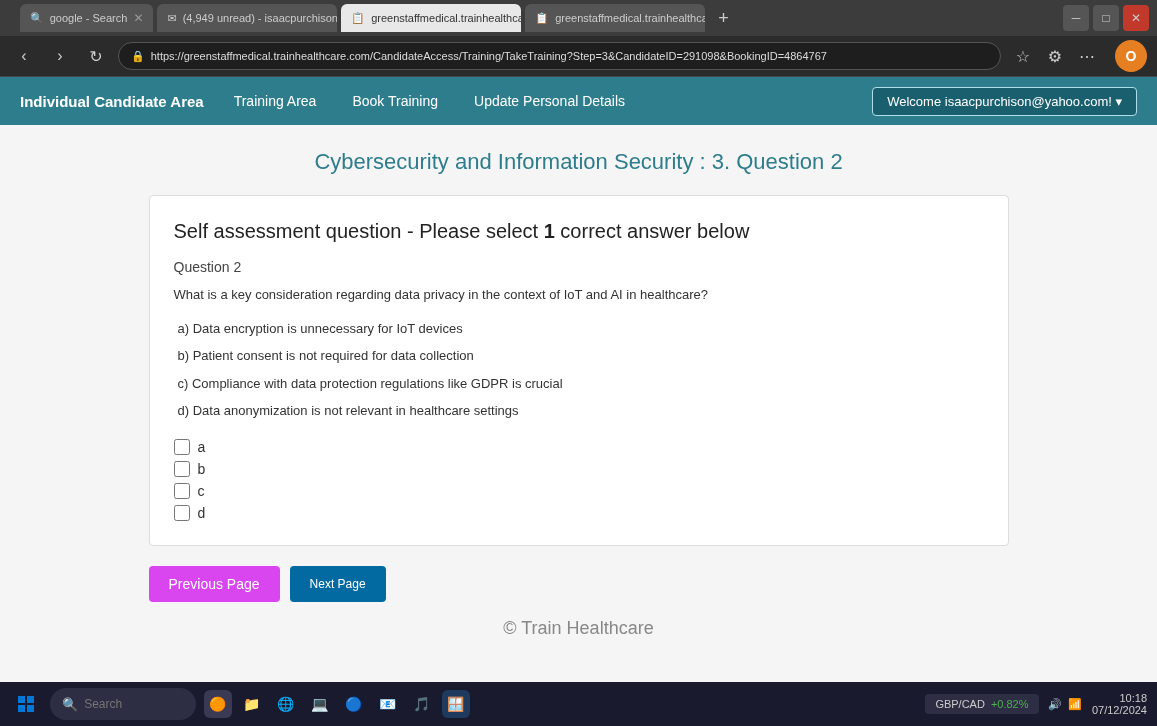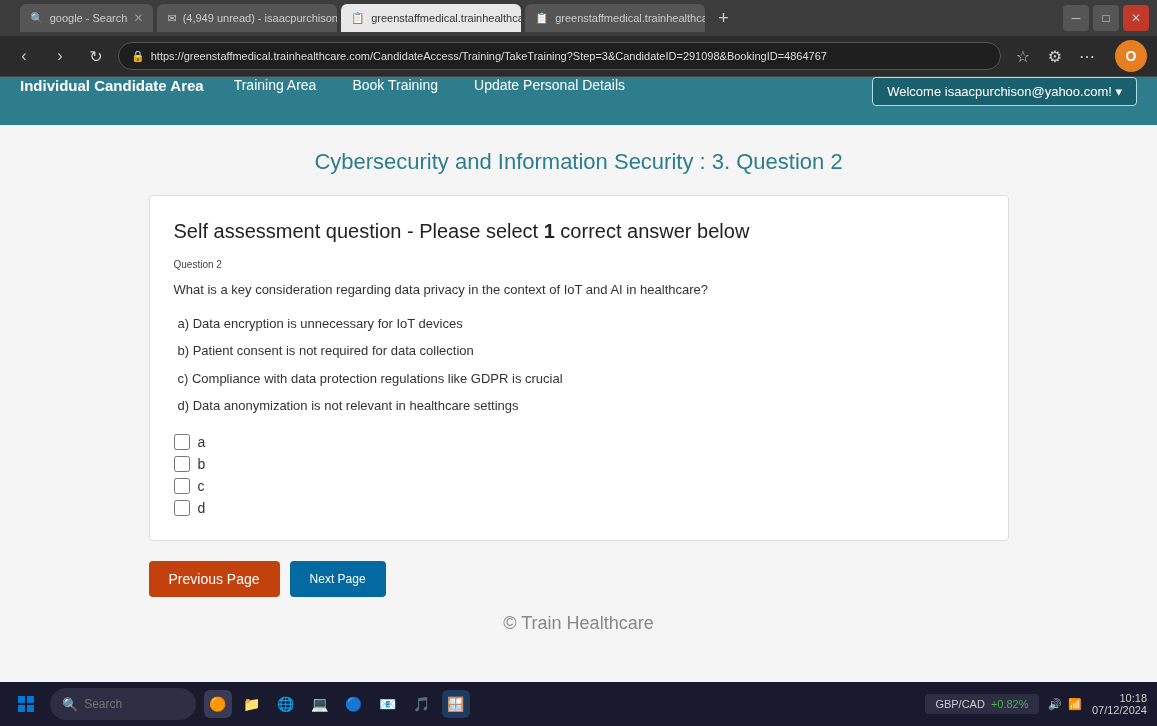--- a/index.html
+++ b/index.html
@@ -148,21 +148,21 @@
       background: #f5f5f5;
       height: calc(726px - 76px);
       overflow: hidden;
     }
 
     
     .site-nav {
       background: #2e7d8c;
       color: white;
       display: flex;
-      align-items: flex-start;
+      align-items: center;
       height: 48px;
       padding: 0 20px;
       gap: 30px;
     }
 
     .site-nav .brand {
       font-weight: bold;
       font-size: 15px;
       color: white;
     }
@@ -221,21 +221,21 @@
       font-weight: normal;
       color: #222;
       margin-bottom: 16px;
     }
 
     .self-assessment-heading strong {
       font-weight: bold;
     }
 
     .question-label {
-      font-size: 10px;
+      font-size: 14px;
       color: #444;
       margin-bottom: 10px;
     }
 
     .question-text {
       font-size: 13px;
       color: #333;
       margin-bottom: 14px;
       line-height: 1.5;
     }
@@ -272,21 +272,21 @@
     .button-row {
       display: flex;
       gap: 10px;
       margin-top: 20px;
       max-width: 860px;
       margin-left: auto;
       margin-right: auto;
     }
 
     .btn-prev {
-      background: #c2410c;
+      background: #d946ef;
       color: white;
       border: none;
       padding: 10px 20px;
       border-radius: 4px;
       font-size: 14px;
       cursor: pointer;
     }
 
     .btn-next {
       background: #0369a1;

